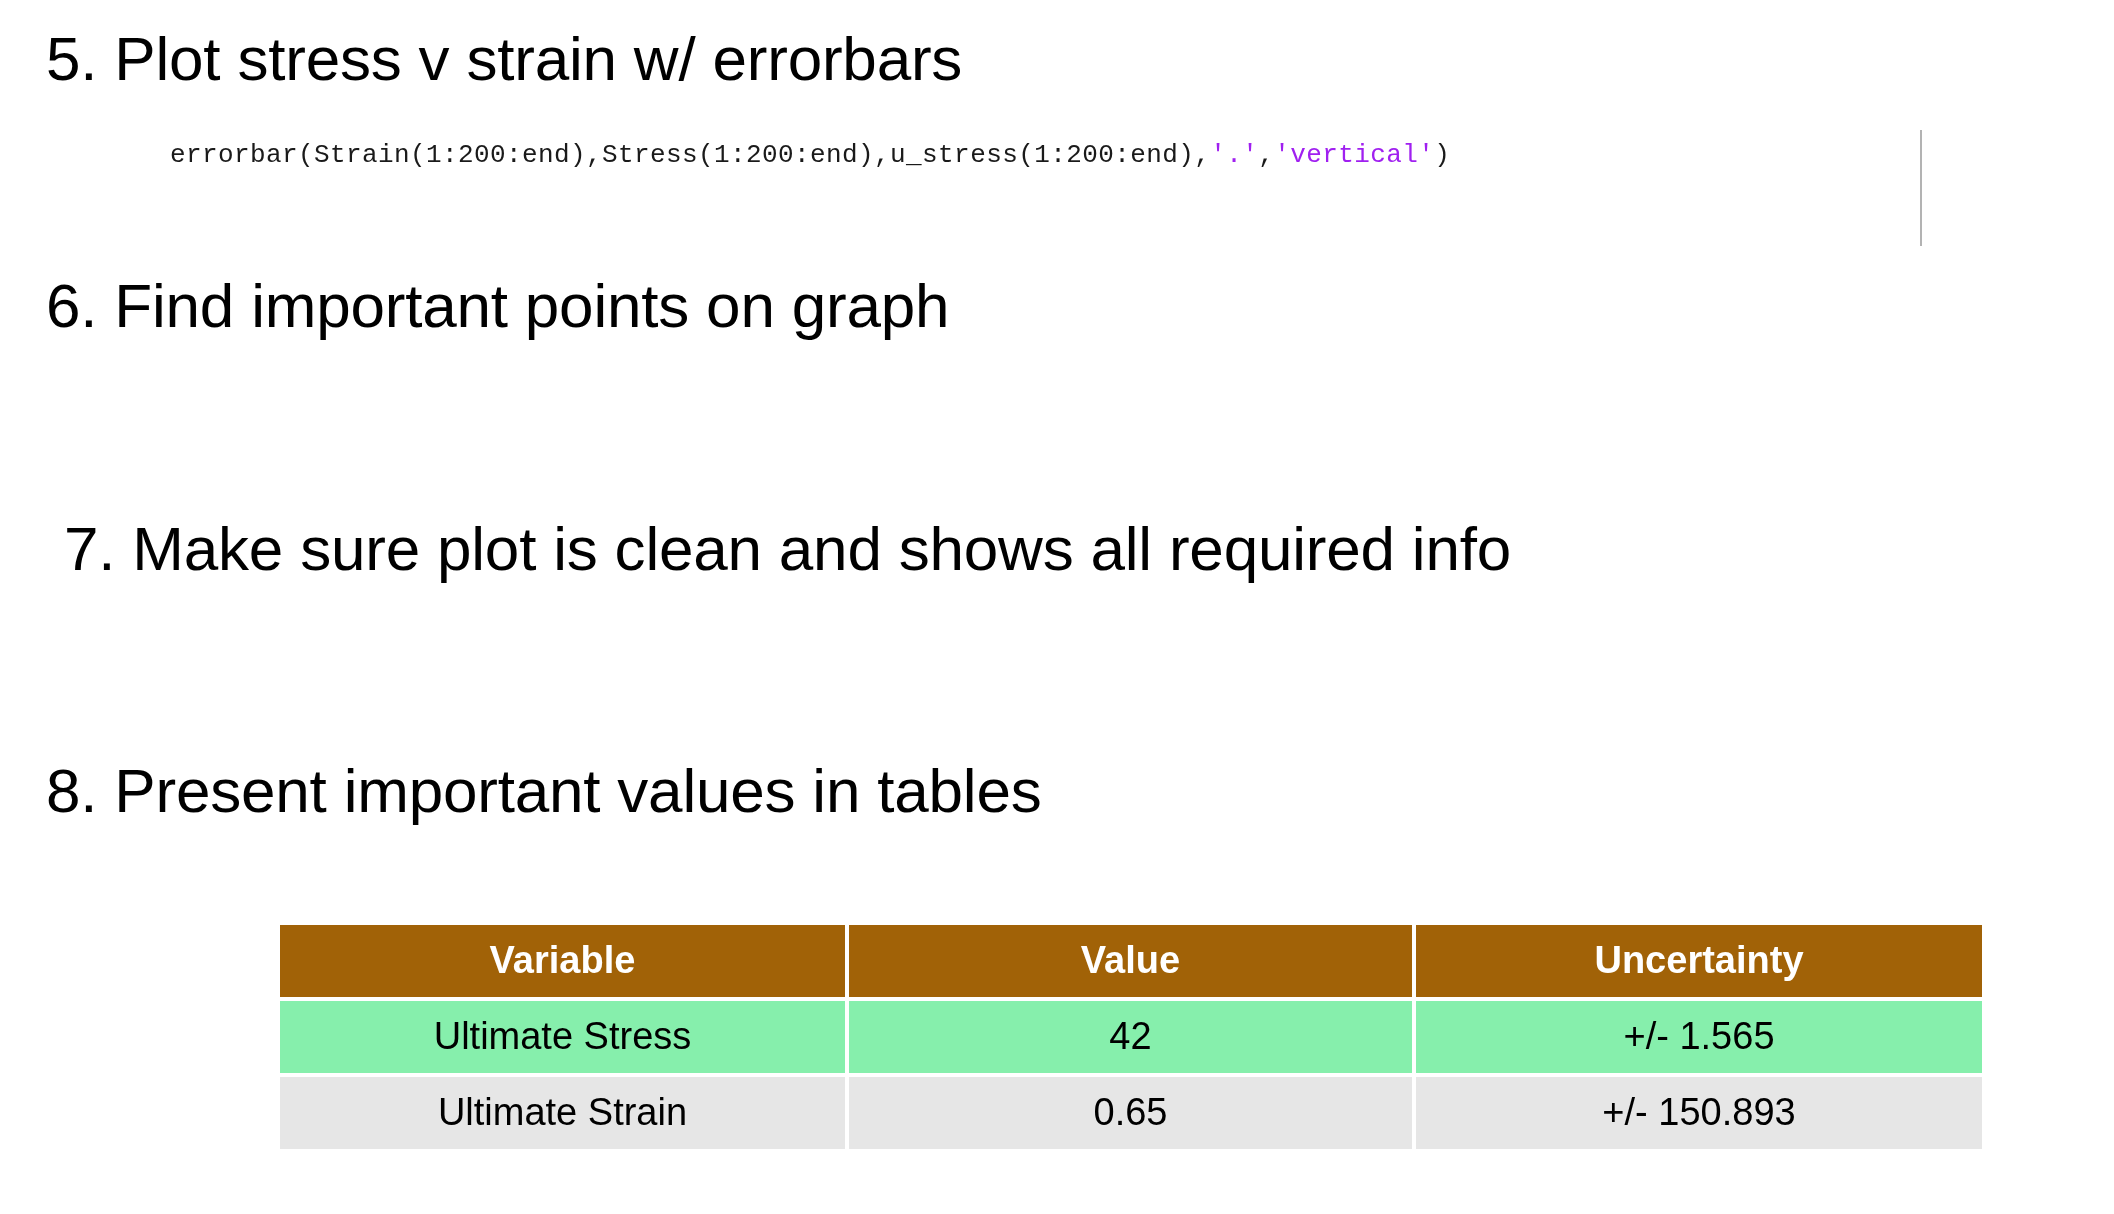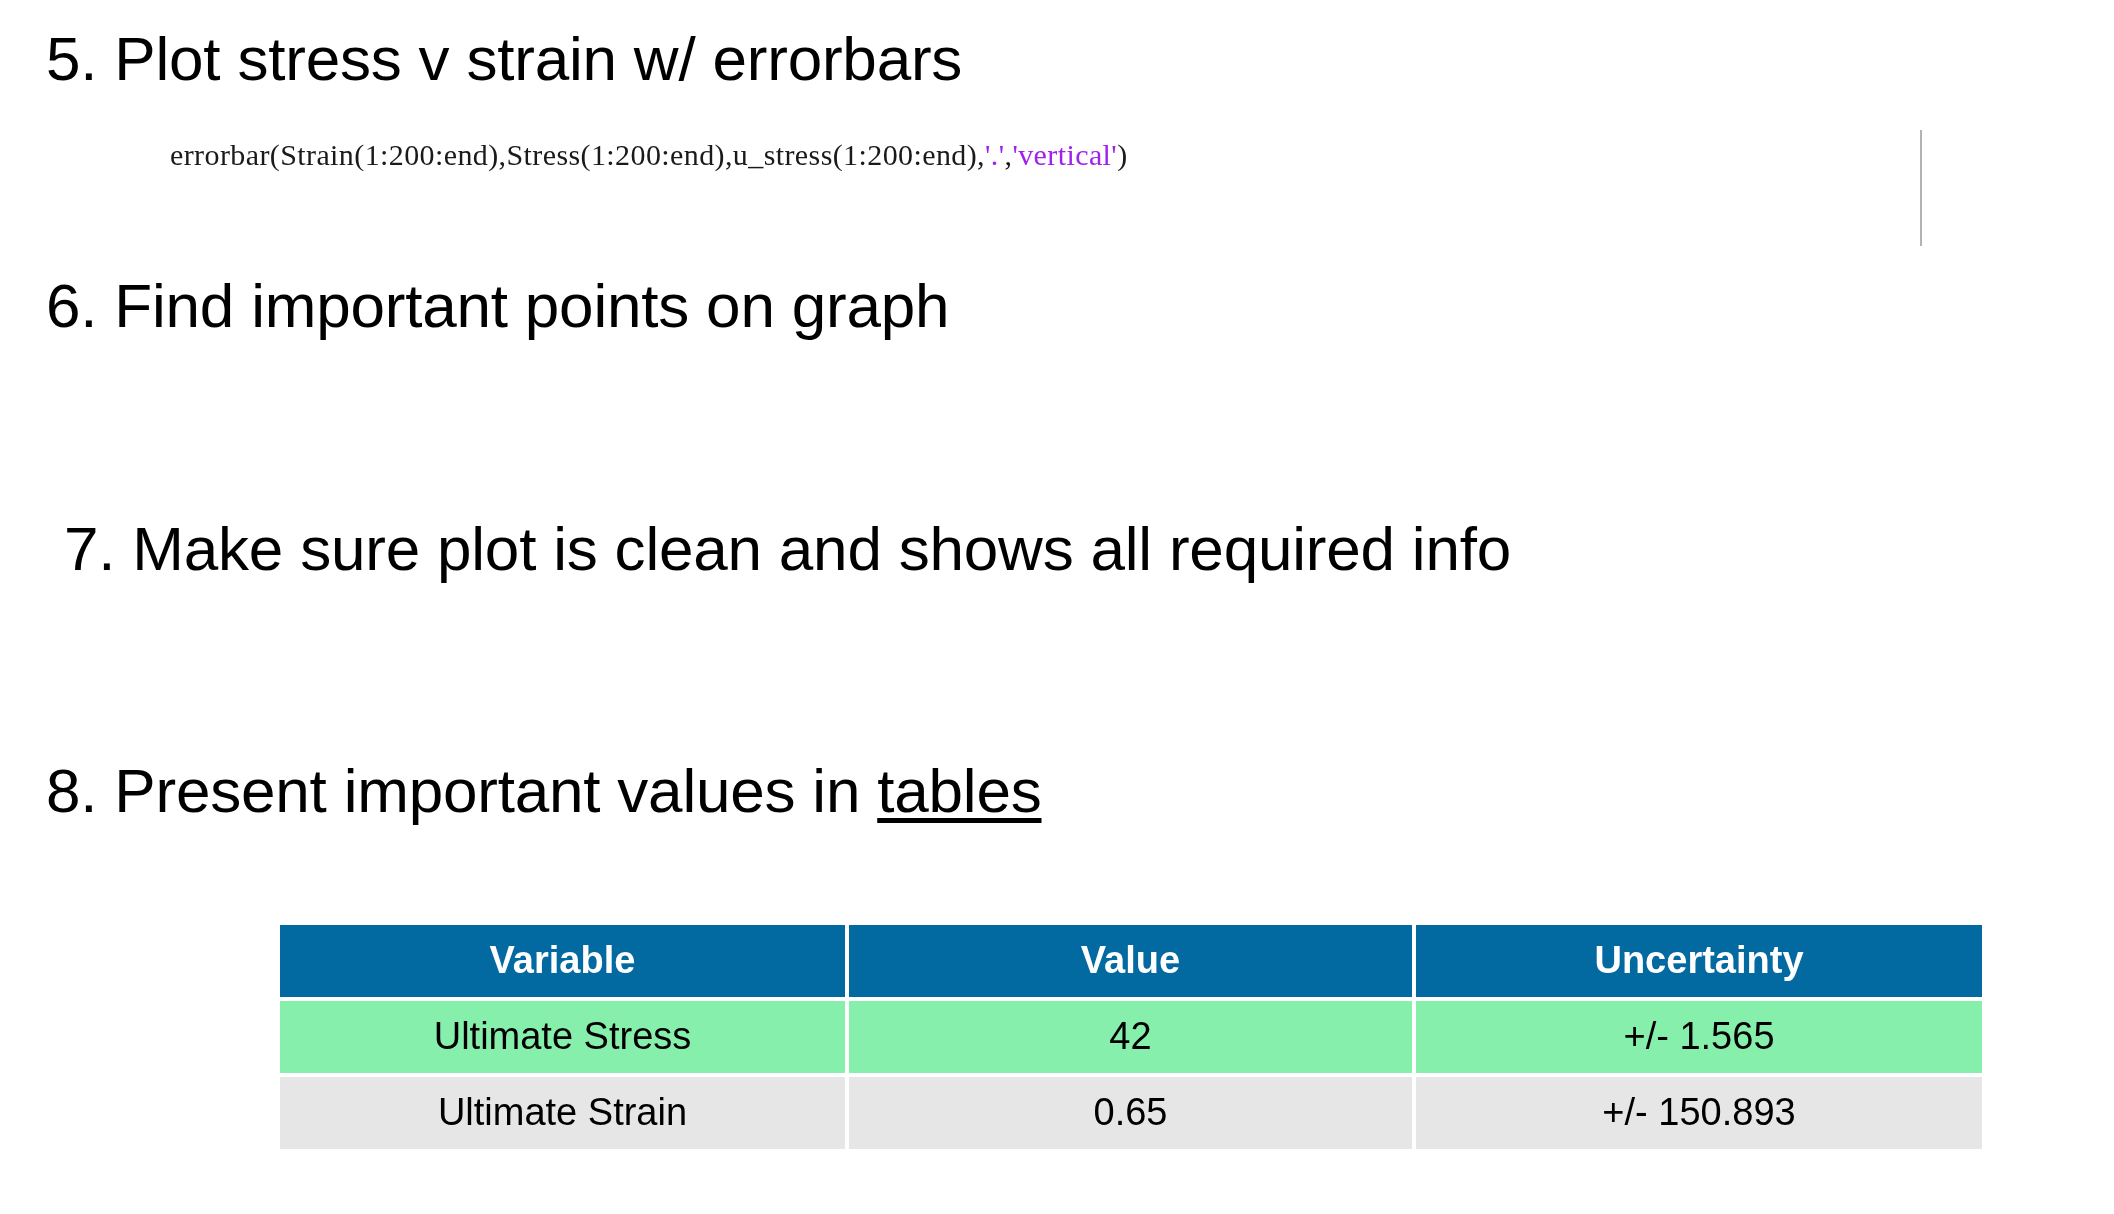--- a/index.html
+++ b/index.html
@@ -34,29 +34,29 @@
     font-weight: 400;
     letter-spacing: -0.2px;
     white-space: nowrap;
     color: #000000;
   }
   .bullet-5 { top: 28px; }
   .bullet-6 { top: 275px; }
   .bullet-7 { top: 518px; margin-left: 18px; }
   .bullet-8 { top: 760px; }
 
-  .underline { text-decoration: underline; text-underline-offset: 6px; text-decoration-thickness: 5px; }
+  .underline { text-underline-offset: 6px; text-decoration-thickness: 5px; }
 
   
   .code-block {
     position: absolute;
     left: 170px;
     top: 128px;
-    font-family: Liberation Serif, serif;
-    font-size: 30px;
+    font-family: Liberation Mono, monospace;
+    font-size: 26px;
     line-height: 54px;
     white-space: nowrap;
     letter-spacing: 0.4px;
     color: #1a1a1a;
   }
   .code-line { display: block; }
   .tok-plain  { color: #1a1a1a; }
   .tok-string { color: #A020F0; }
 
   
@@ -84,21 +84,21 @@
   .data-table td {
     padding: 0;
     height: 72px;
     text-align: center;
     vertical-align: middle;
     font-size: 38px;
     font-weight: 400;
     line-height: 1.1;
   }
   .data-table thead th {
-    background: #0369a1;
+    background: #a16207;
     color: #ffffff;
     font-weight: 700;
     height: 72px;
   }
   .data-table tbody tr.row-a td { background: #86efac; color: #000000; }
   .data-table tbody tr.row-b td { background: #e6e6e6; color: #000000; }
 
   .col-var { width: 565px; }
   .col-val { width: 563px; }
   .col-unc { width: 566px; }

